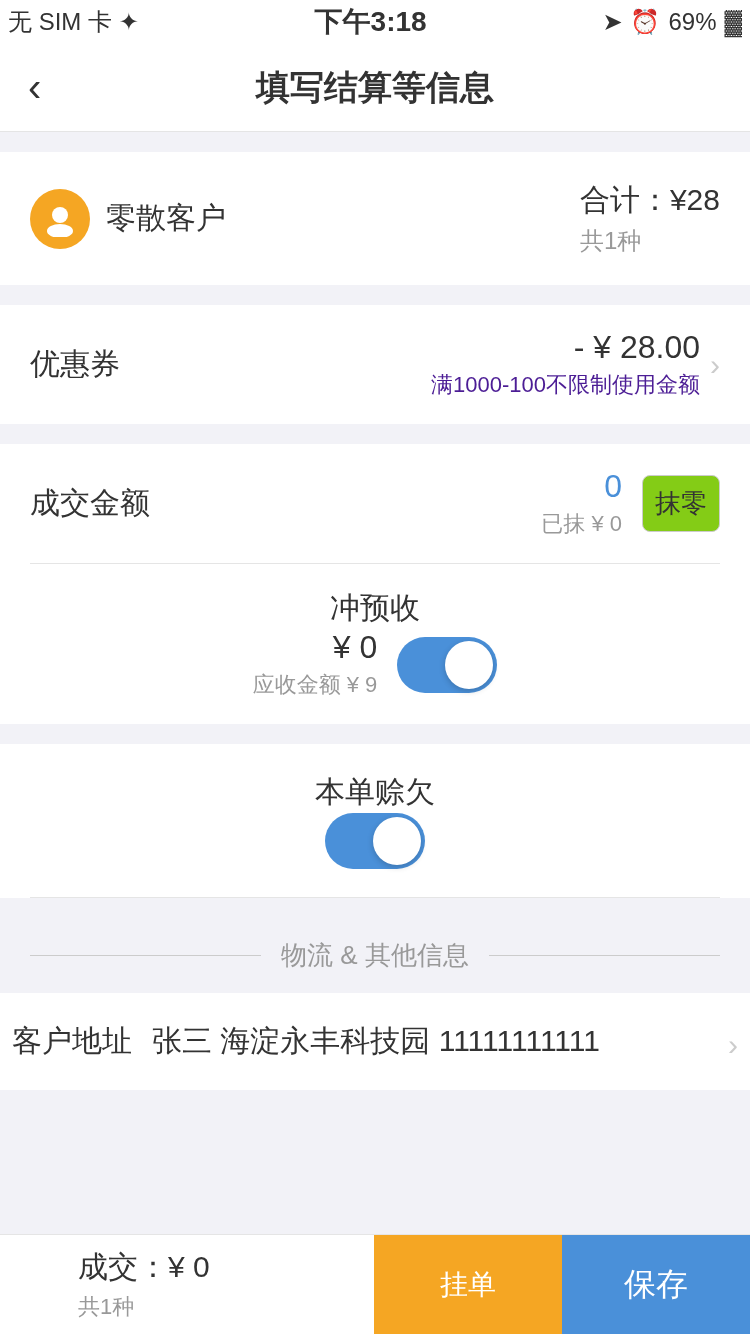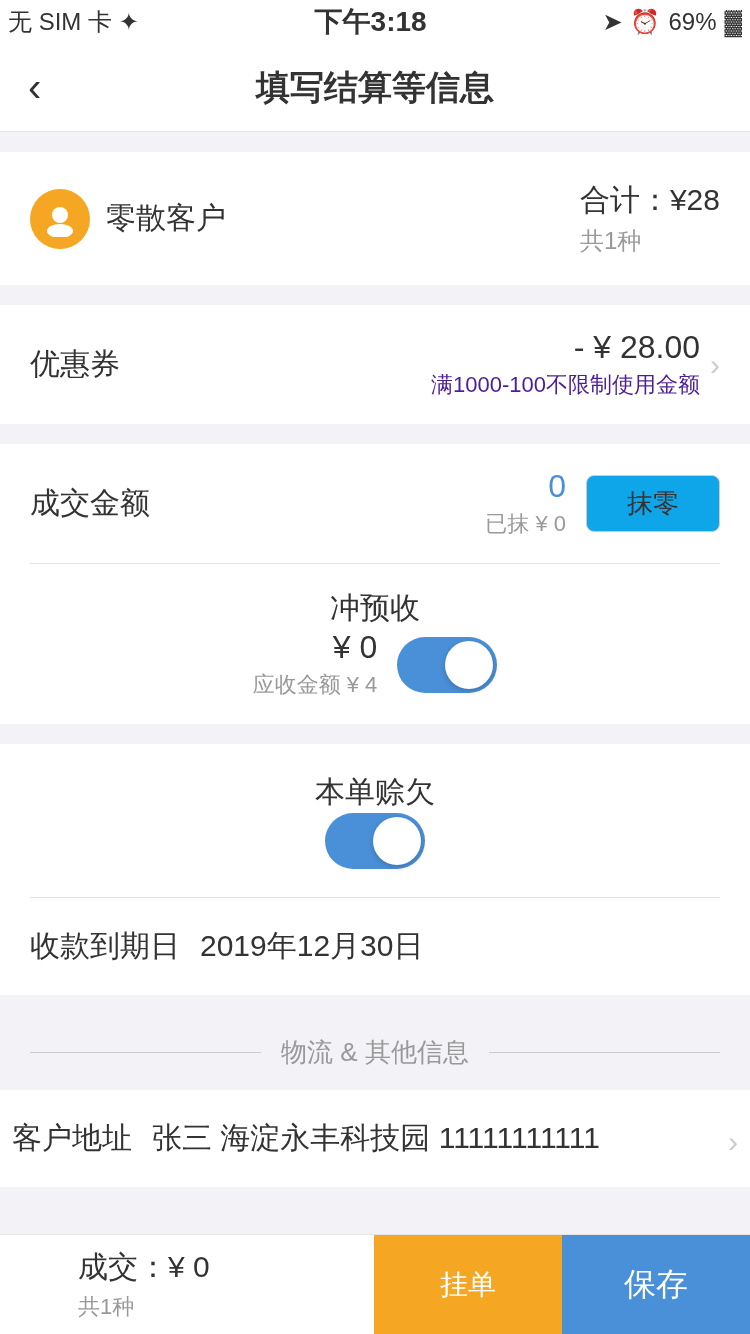--- a/index.html
+++ b/index.html
@@ -188,24 +188,24 @@
       font-weight: 500;
     }
     .deal-sub {
       font-size: 22px;
       color: #999;
       margin-top: 4px;
     }
     .round-btn {
       border: 1px solid #ccc;
       border-radius: 8px;
-      padding: 10px 40px;
+      padding: 10px 12px;
       font-size: 26px;
       color: #333;
-      background: #0ea5e9;
+      background: #84cc16;
       cursor: pointer;
     }
 
     
     .prepay-row {
       background: #fff;
       padding: 24px 30px;
       display: flex;
       align-items: center;
       justify-content: space-between;
@@ -448,44 +448,40 @@
       </div>
     </div>
 
     <div class="divider"></div>
 
     <div class="prepay-row">
       <span class="prepay-label">冲预收</span>
       <div class="prepay-right">
         <div class="prepay-amount-wrap">
           <div class="prepay-amount">¥ 0</div>
-          <div class="prepay-sub">应收金额 ¥ 4</div>
+          <div class="prepay-sub">应收金额 ¥ 9</div>
         </div>
         <div class="toggle">
           <div class="toggle-knob"></div>
         </div>
       </div>
     </div>
   </div>
 
   <div class="section-gap"></div>
   <div class="section">
     <div class="debt-row">
       <span class="debt-label">本单赊欠</span>
       <div class="toggle">
         <div class="toggle-knob"></div>
       </div>
     </div>
 
     <div class="divider"></div>
 
-    <div class="due-row">
-      <span class="due-label">收款到期日</span>
-      <span class="due-date">2019年12月30日</span>
-    </div>
   </div>
 
   <div class="section-gap"></div>
   <div class="section-header">
     <div class="section-header-line"></div>
     <span class="section-header-text">物流 &amp; 其他信息</span>
     <div class="section-header-line"></div>
   </div>
 
   <div class="section">

